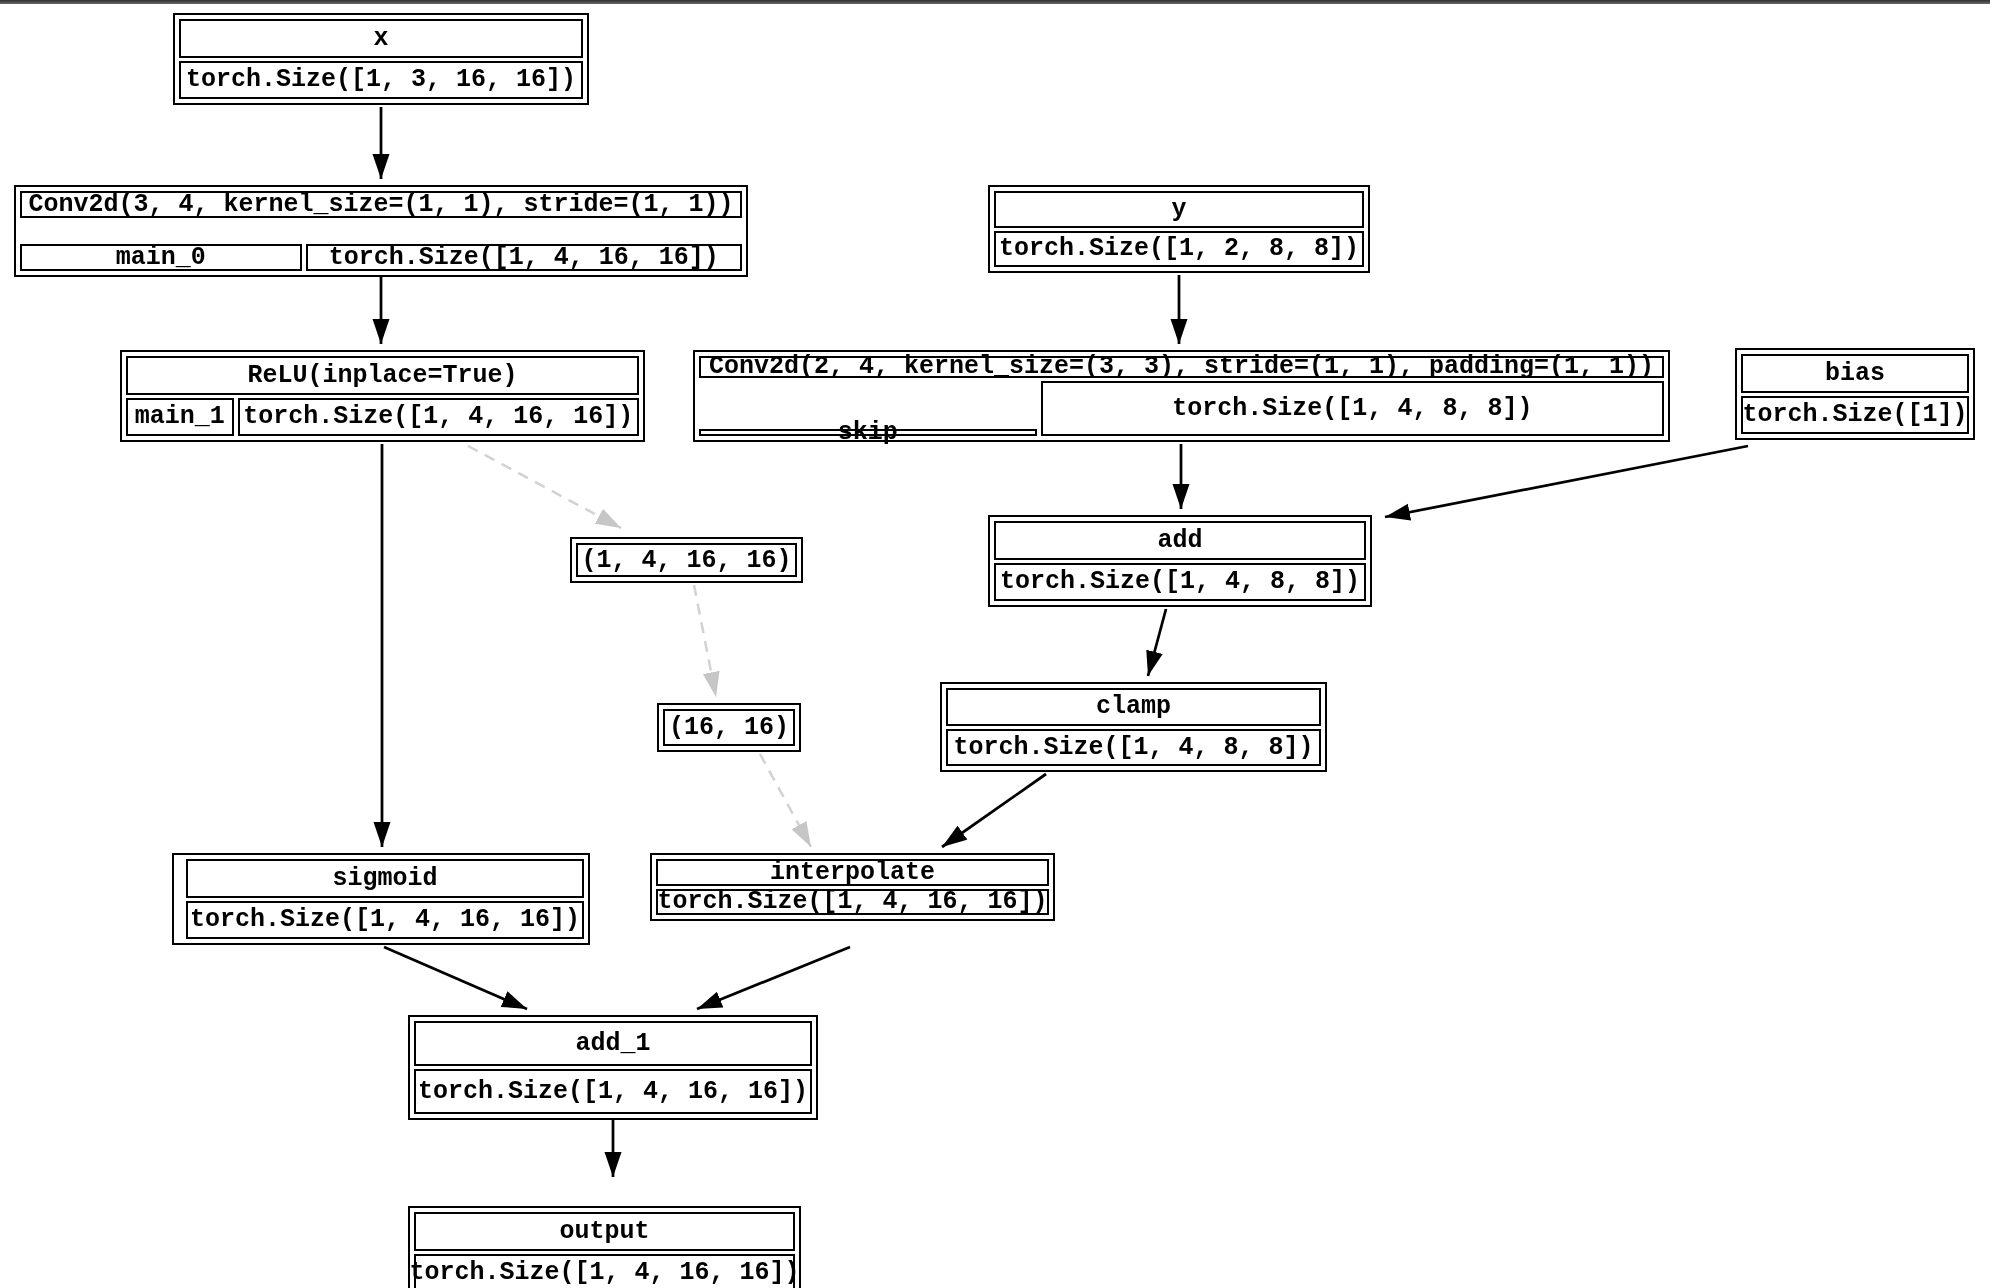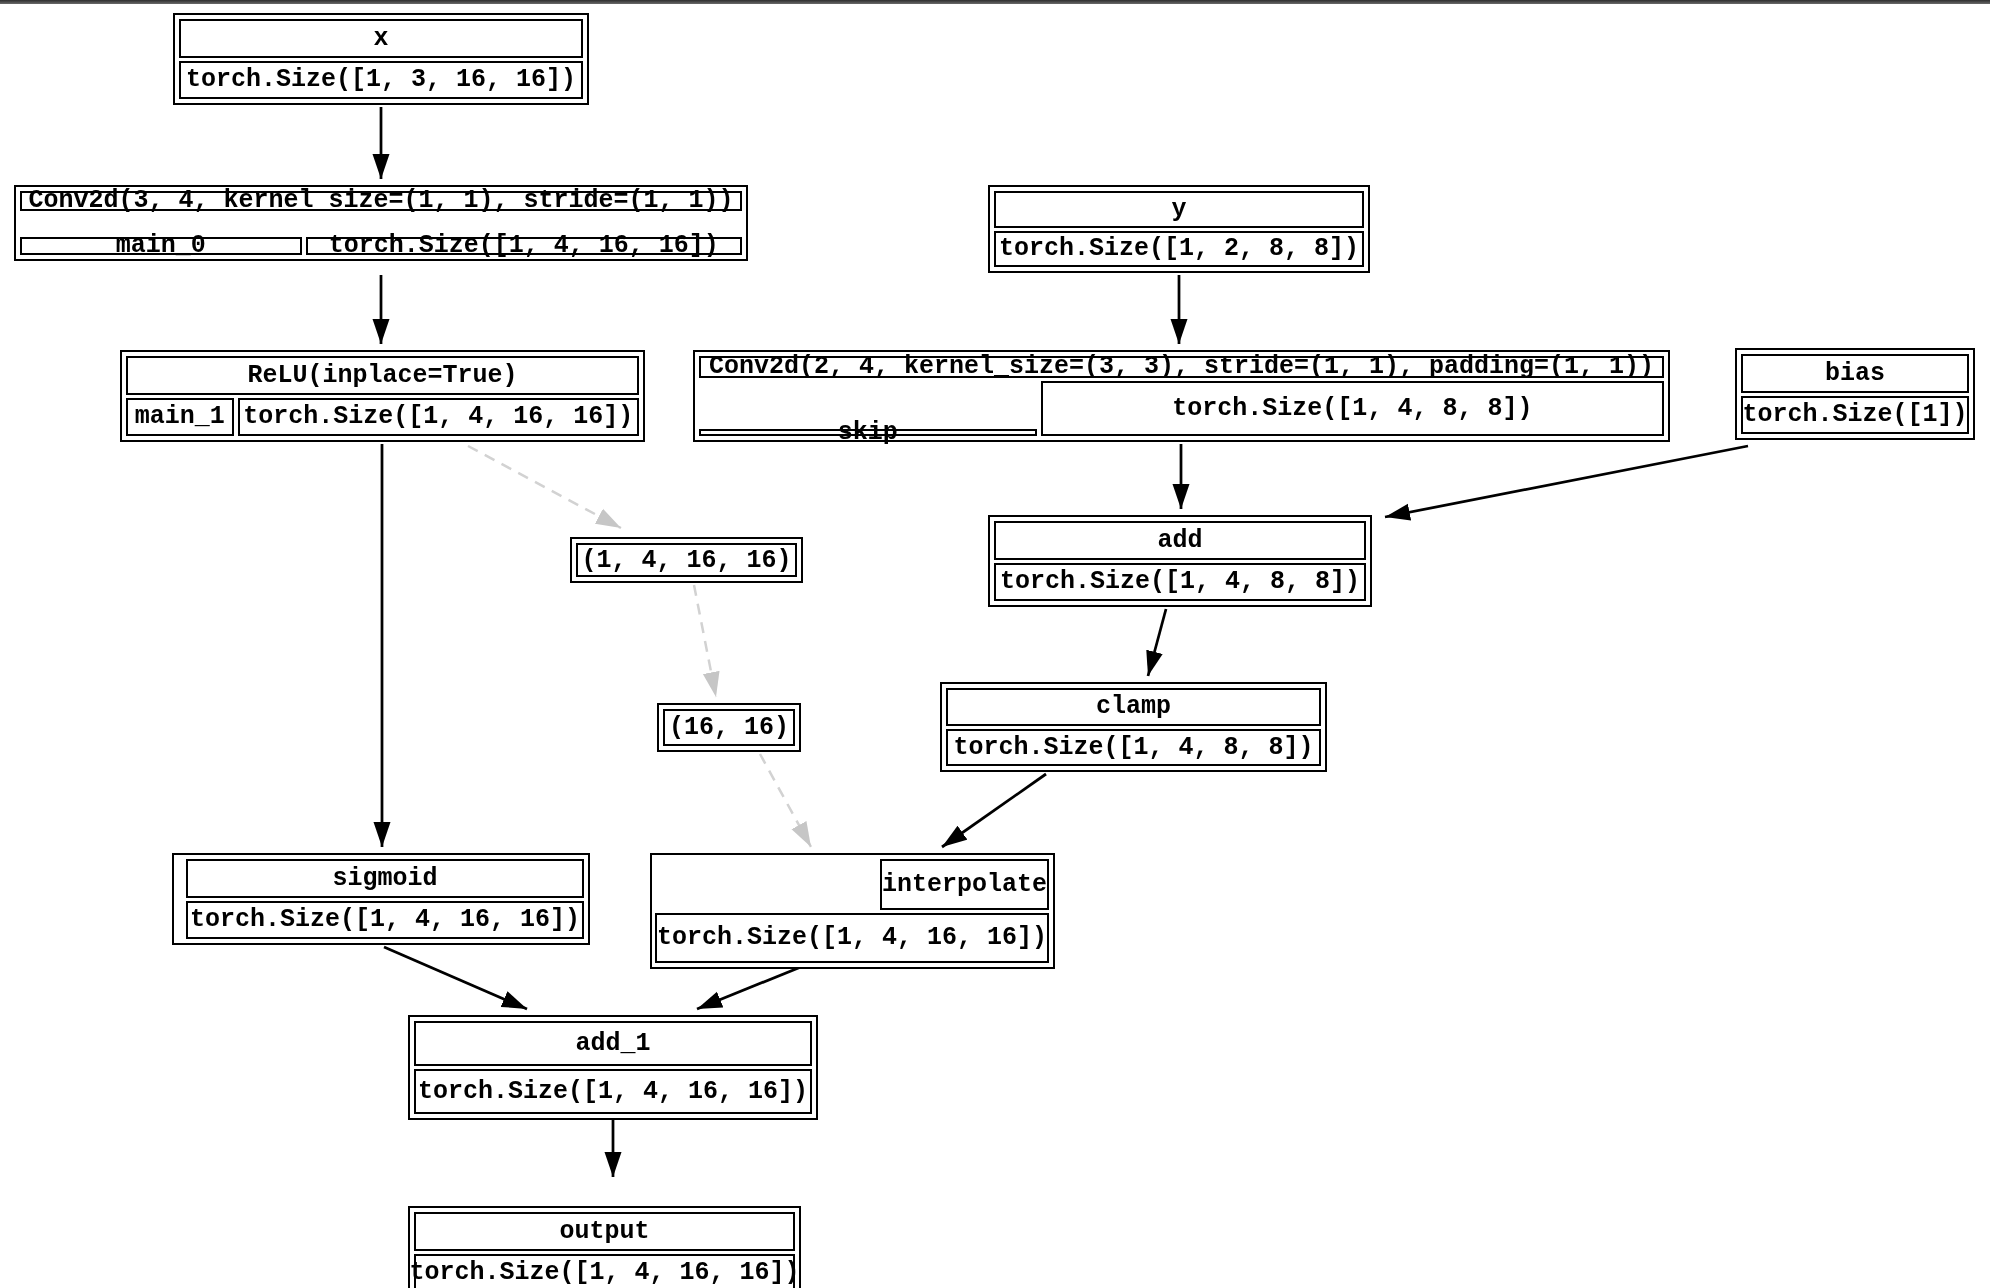--- a/index.html
+++ b/index.html
@@ -70,21 +70,21 @@
     <line class="edge-dashed" x1="468" y1="446" x2="621" y2="528" marker-end="url(#arrow-gray)"></line>
     <line class="edge-dashed" x1="694" y1="585" x2="716" y2="697" marker-end="url(#arrow-gray)"></line>
     <line class="edge-dashed" x1="760" y1="754" x2="811" y2="847" marker-end="url(#arrow-gray)"></line>
   </svg>
 
   <div class="node" style="left:173px;top:13px;width:416px;height:92px;">
     <div class="cell">x</div>
     <div class="cell">torch.Size([1, 3, 16, 16])</div>
   </div>
 
-  <div class="node" style="left:14px;top:185px;width:734px;height:76px;gap:26px;">
+  <div class="node" style="left:14px;top:185px;width:734px;height:92px;gap:26px;">
     <div class="cell">Conv2d(3, 4, kernel_size=(1, 1), stride=(1, 1))</div>
     <div class="row">
       <div class="cell" style="flex:0 0 39%;">main_0</div>
       <div class="cell">torch.Size([1, 4, 16, 16])</div>
     </div>
   </div>
 
   <div class="node" style="left:120px;top:350px;width:525px;height:92px;">
     <div class="cell">ReLU(inplace=True)</div>
     <div class="row">
@@ -127,21 +127,21 @@
 
   <div class="node" style="left:657px;top:703px;width:144px;height:49px;">
     <div class="cell">(16, 16)</div>
   </div>
 
   <div class="node" style="left:172px;top:853px;width:418px;height:92px;padding-left:12px;">
     <div class="cell">sigmoid</div>
     <div class="cell">torch.Size([1, 4, 16, 16])</div>
   </div>
 
-  <div class="node" style="left:650px;top:853px;width:405px;height:116px;align-items:flex-end;">
+  <div class="node" style="left:650px;top:853px;width:405px;height:68px;">
     <div class="cell">interpolate</div>
     <div class="cell">torch.Size([1, 4, 16, 16])</div>
   </div>
 
   <div class="node" style="left:408px;top:1015px;width:410px;height:105px;">
     <div class="cell">add_1</div>
     <div class="cell">torch.Size([1, 4, 16, 16])</div>
   </div>
 
   <div class="node" style="left:408px;top:1183px;width:393px;height:92px;margin-top:23px;">

